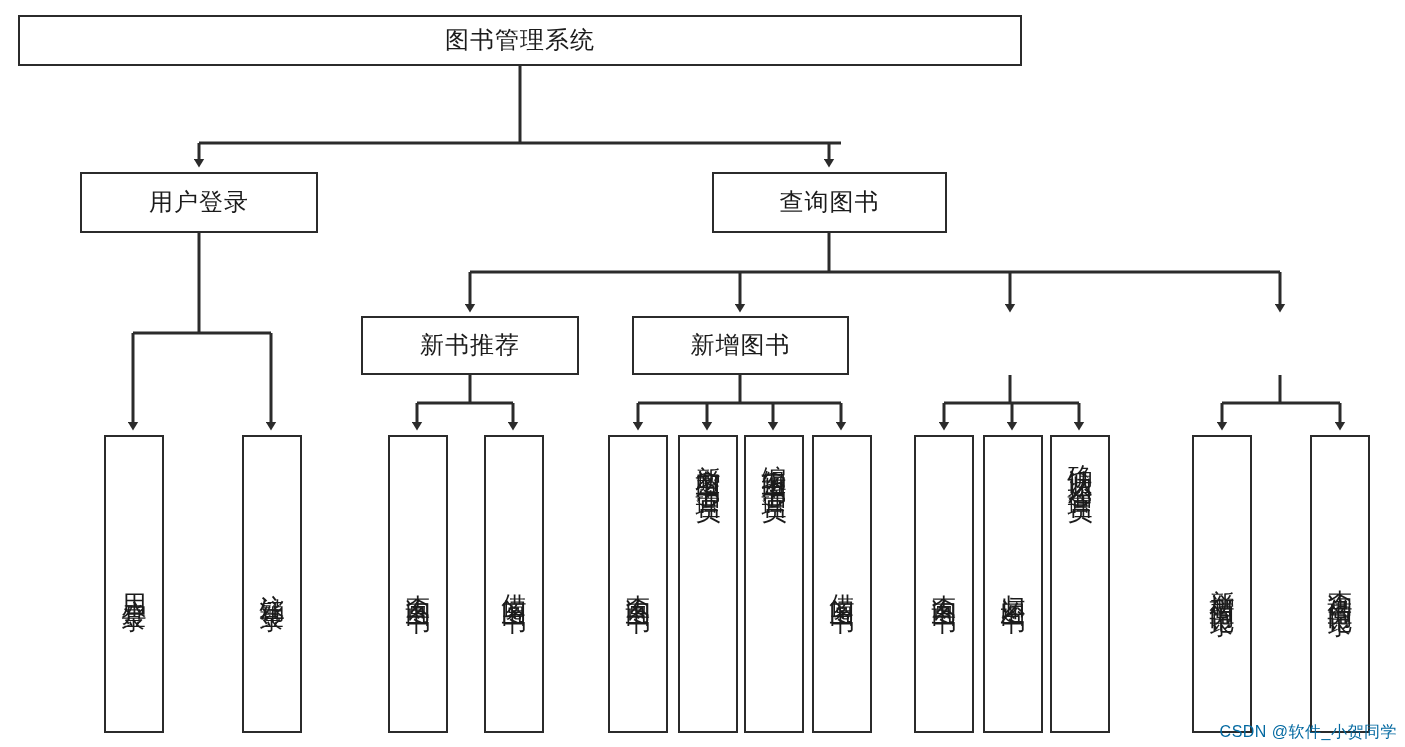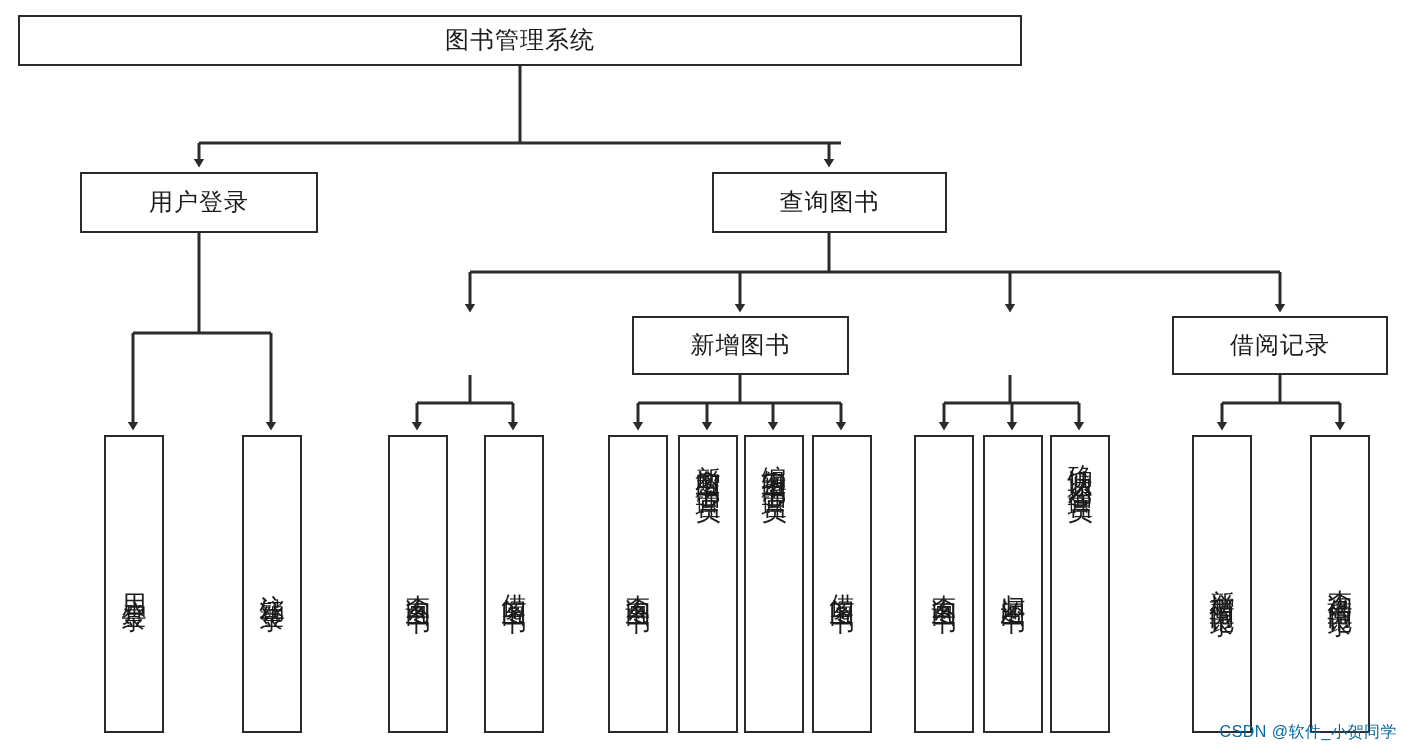--- a/index.html
+++ b/index.html
@@ -133,25 +133,25 @@
     <span class="label">图书管理系统</span>
   </div>
 
   <div class="node horizontal" style="left:80px; top:172px; width:238px; height:61px;">
     <span class="label">用户登录</span>
   </div>
   <div class="node horizontal" style="left:712px; top:172px; width:235px; height:61px;">
     <span class="label">查询图书</span>
   </div>
 
+  <div class="node horizontal" style="left:361px; top:316px; width:218px; height:59px;">
+    <span class="label">新书推荐</span>
+  </div>
   <div class="node horizontal" style="left:632px; top:316px; width:217px; height:59px;">
     <span class="label">新增图书</span>
-  </div>
-  <div class="node horizontal" style="left:1172px; top:316px; width:216px; height:59px;">
-    <span class="label">借阅记录</span>
   </div>
 
   <div class="node vertical center" style="left:104px; top:435px; width:60px; height:298px;">
     <span class="label">用户登录</span>
   </div>
   <div class="node vertical center" style="left:242px; top:435px; width:60px; height:298px;">
     <span class="label">注销登录</span>
   </div>
 
   <div class="node vertical center" style="left:388px; top:435px; width:60px; height:298px;">

